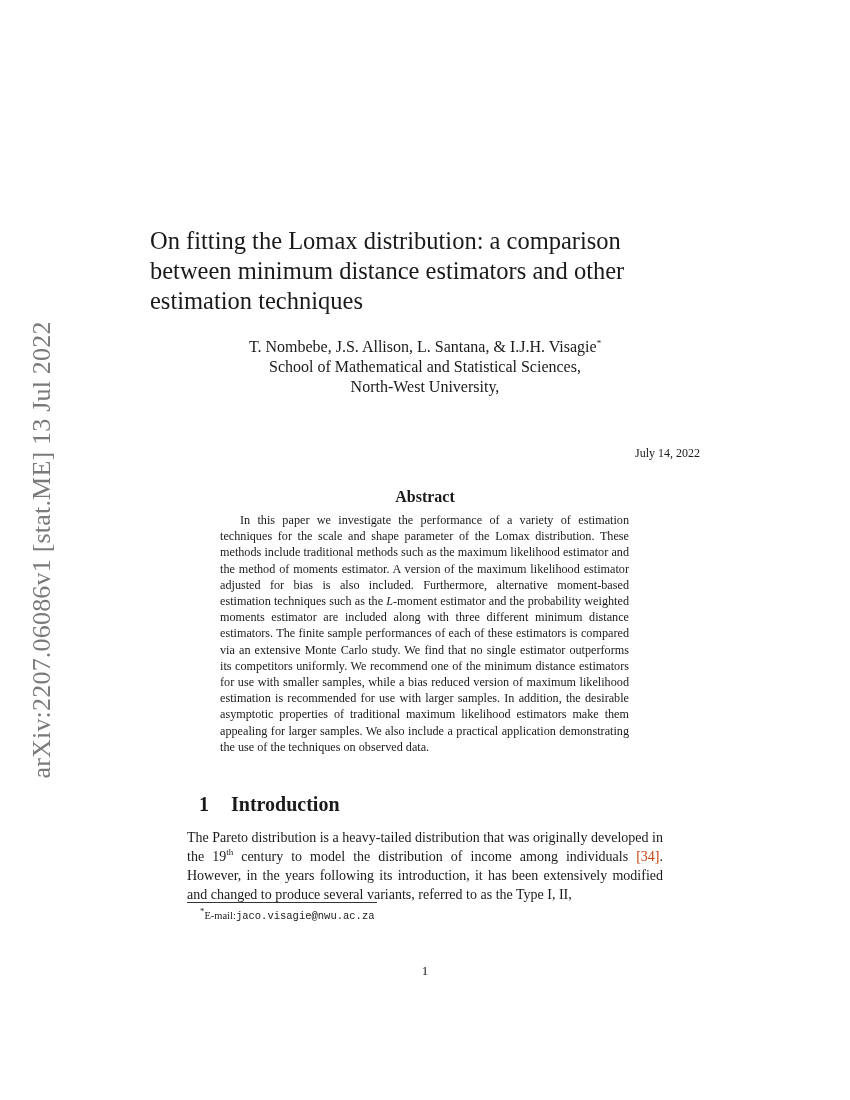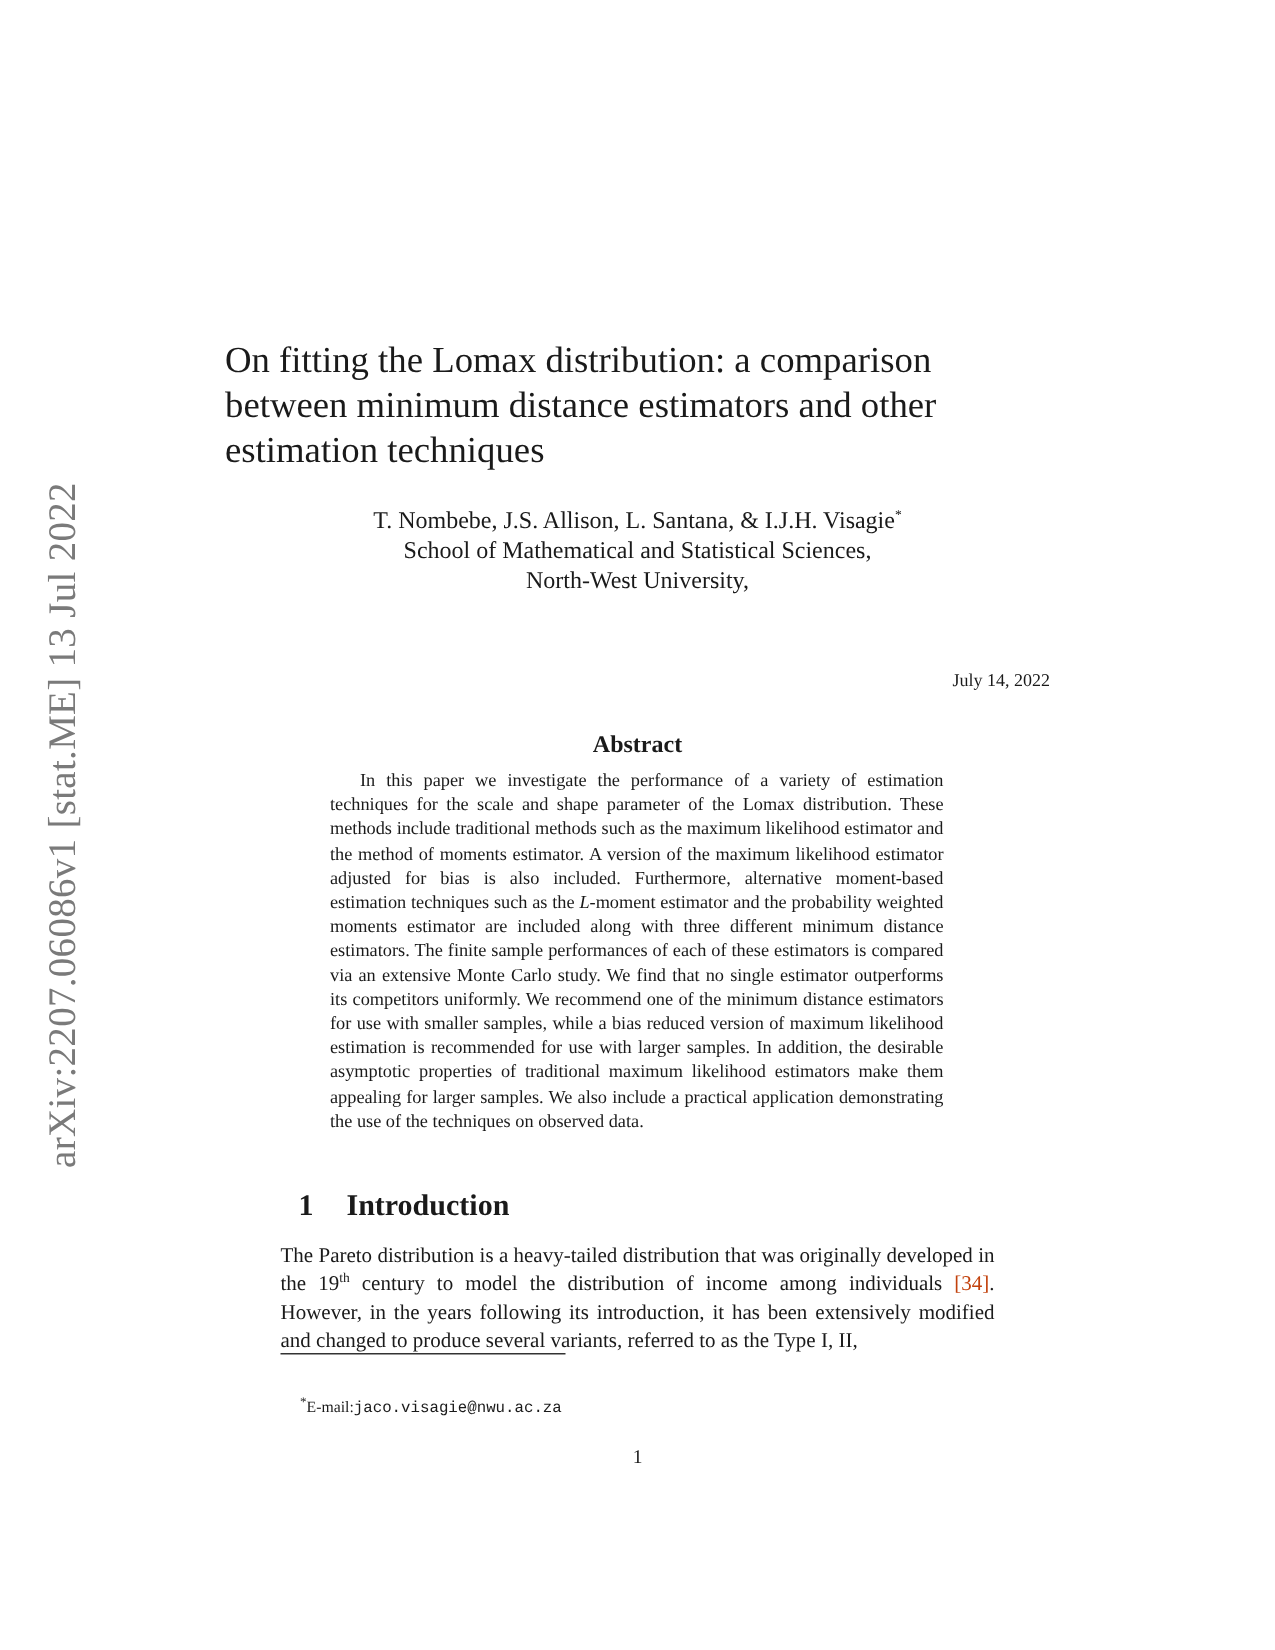--- a/index.html
+++ b/index.html
@@ -20,21 +20,21 @@
           font-size: 16px; font-weight: bold; }
   .abstract { position: absolute; left: 220px; width: 409px; top: 512px; font-size: 12.2px;
               line-height: 16.2px; text-align: justify; text-indent: 20px; hyphens: manual; }
   .section-heading { position: absolute; left: 187px; top: 793px; font-size: 20px; font-weight: bold; margin-left: 12px; }
   .section-heading .num { display: inline-block; width: 32px; }
   .intro { position: absolute; left: 187px; width: 476px; top: 828px; font-size: 14px;
            line-height: 19px; text-align: justify; }
   .intro sup { font-size: 9px; line-height: 0; }
   .cite { color: #c2410c; }
   .footnote-rule { position: absolute; left: 187px; top: 902px; width: 190px; height: 1px; background: #333; }
-  .footnote { position: absolute; left: 200px; top: 906px; font-size: 10.5px; margin-top: 23px; }
+  .footnote { position: absolute; left: 200px; top: 906px; font-size: 10.5px; }
   .footnote .mono { font-family: "Liberation Mono", "DejaVu Sans Mono", monospace; font-size: 10.5px; }
   .page-number { position: absolute; left: 400px; width: 50px; top: 963px; text-align: center; font-size: 13px; }
 </style>
 </head>
 <body>
 
 <div class="arxiv-stamp">
   <span>arXiv:2207.06086v1  [stat.ME]  13 Jul 2022</span>
 </div>
 

